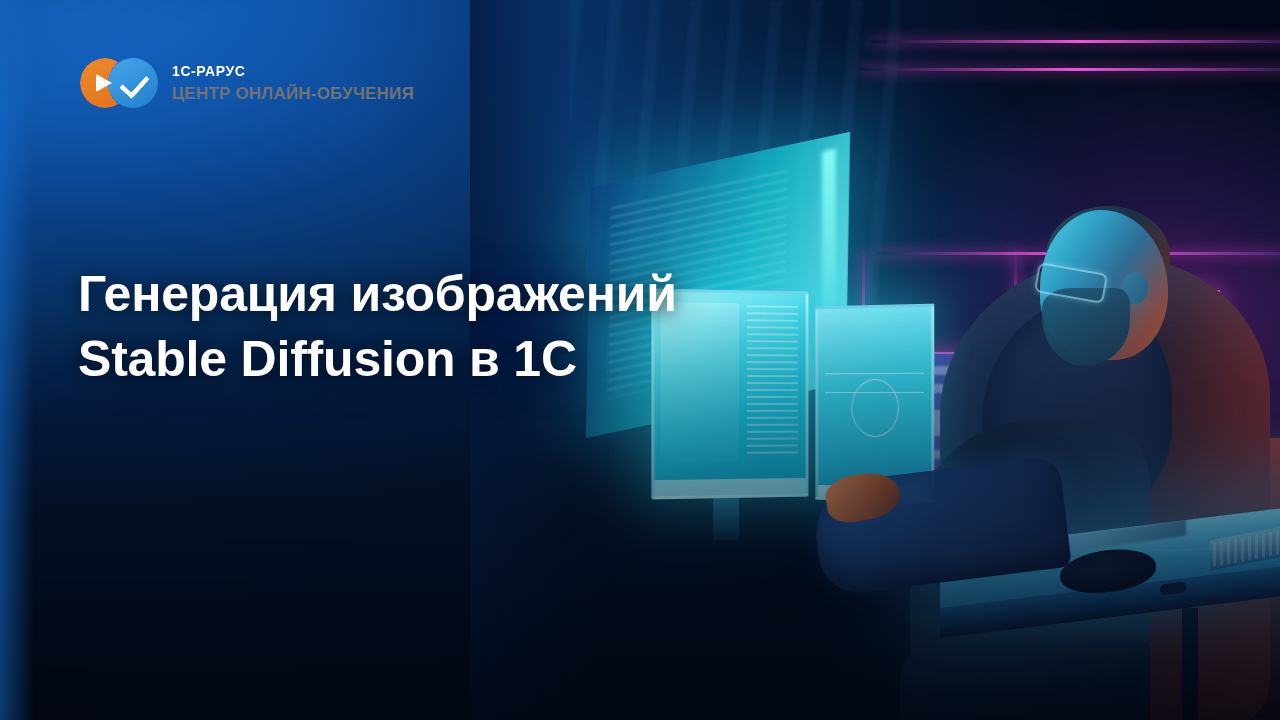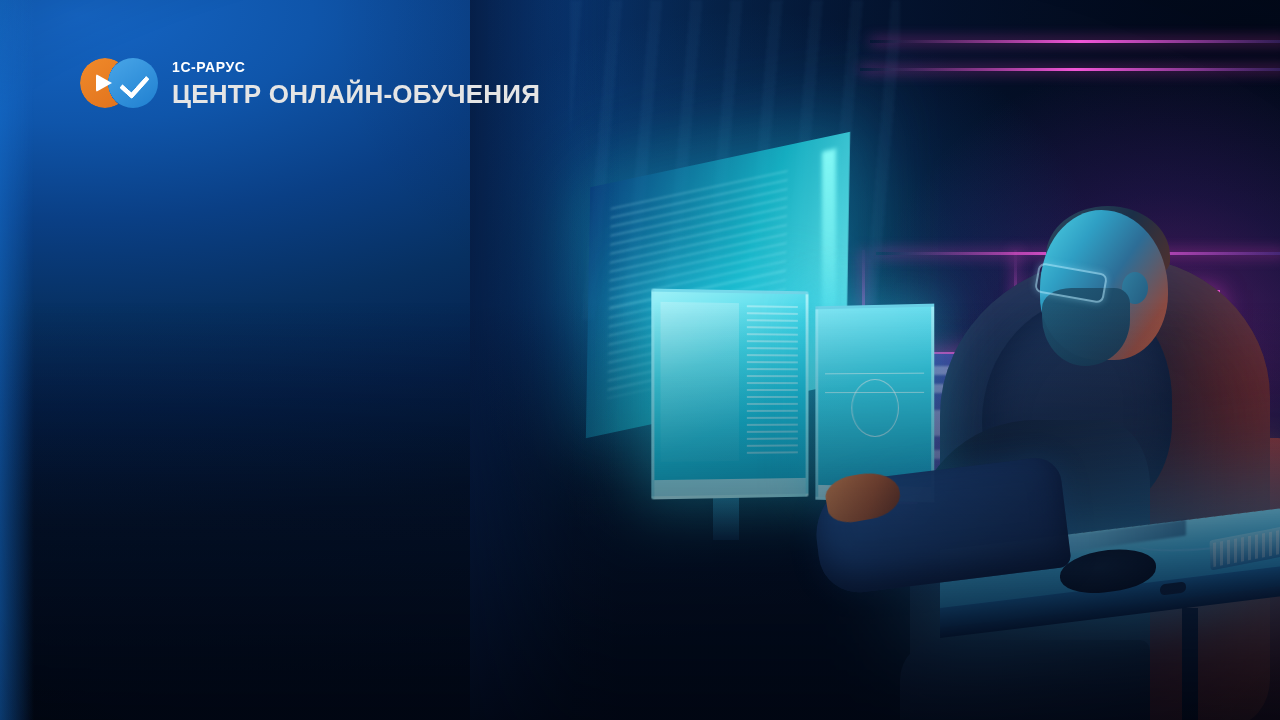--- a/index.html
+++ b/index.html
@@ -407,22 +407,22 @@
   }
   .logo-text { display: flex; flex-direction: column; line-height: 1; }
   .logo-brand {
     color: #ffffff;
     font-size: 14px;
     font-weight: bold;
     letter-spacing: 0.6px;
     margin-bottom: 7px;
   }
   .logo-sub {
-    color: #e5e5e5;
-    font-size: 26px;
+    color: #737373;
+    font-size: 17px;
     font-weight: bold;
     letter-spacing: 0.2px;
   }
 
   
   .title {
     position: absolute;
     left: 78px; top: 262px;
     z-index: 20;
     color: #ffffff;
@@ -522,15 +522,17 @@
       <div class="play-tri"></div>
       <div class="check"></div>
     </div>
     <div class="logo-text">
       <div class="logo-brand">1С-РАРУС</div>
       <div class="logo-sub">ЦЕНТР ОНЛАЙН-ОБУЧЕНИЯ</div>
     </div>
   </div>
 
   <div class="title">
+    <div class="title-line">Генерация изображений</div>
+    <div class="title-line">Stable Diffusion в 1С</div>
   </div>
 
 </div>
 
 </body></html>

